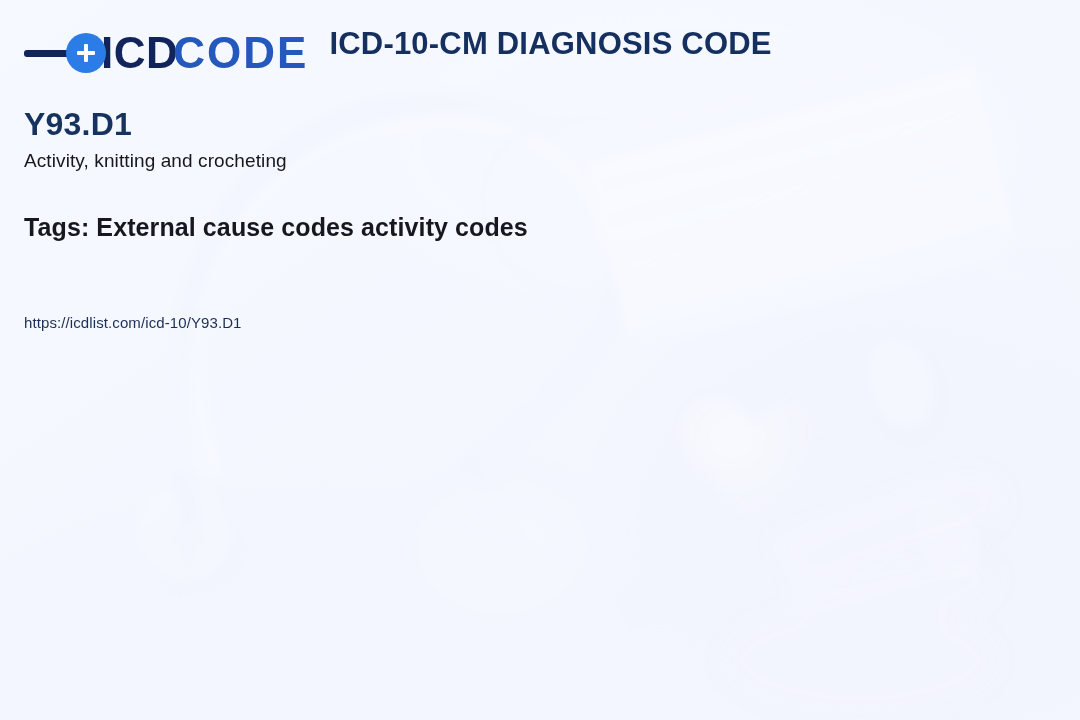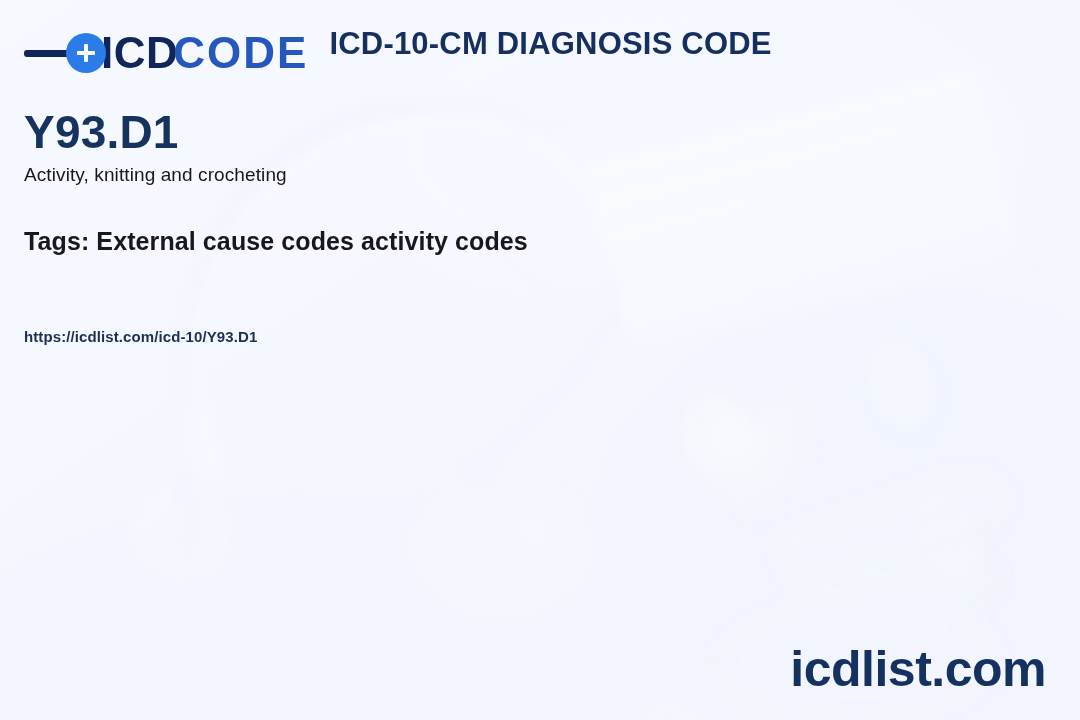--- a/index.html
+++ b/index.html
@@ -92,21 +92,21 @@
   }
 
   
   #content {
     position: absolute;
     left: 24px;
     top: 108px;
     z-index: 3;
   }
   #code-value {
-    font-size: 46px;
+    font-size: 32px;
     font-weight: 700;
     color: #16335f;
     line-height: 1.05;
     letter-spacing: 0.2px;
   }
   #code-description {
     margin-top: 8px;
     font-size: 19px;
     font-weight: 400;
     color: #16181d;
@@ -122,21 +122,21 @@
   #tags-line {
     margin-top: 41px;
     font-size: 25px;
     font-weight: 700;
     color: #16181d;
     letter-spacing: 0.1px;
   }
   #source-url {
     margin-top: 72px;
     font-size: 15px;
-    font-weight: 700;
+    font-weight: 400;
     color: #1b2f55;
     letter-spacing: 0.1px;
   }
 
   
   #watermark {
     position: absolute;
     right: 34px;
     bottom: 26px;
     font-size: 50px;
@@ -278,15 +278,14 @@
     <div id="header-title">ICD-10-CM DIAGNOSIS CODE</div>
   </div>
 
   <div id="content">
     <div id="code-value">Y93.D1</div>
     <div id="code-description">Activity, knitting and crocheting</div>
     <div id="tags-line">Tags: External cause codes activity codes</div>
     <div id="source-url">https://icdlist.com/icd-10/Y93.D1</div>
   </div>
 
-  <div id="watermark">icdlist.com</div>
 
 </div>
 
 </body></html>

